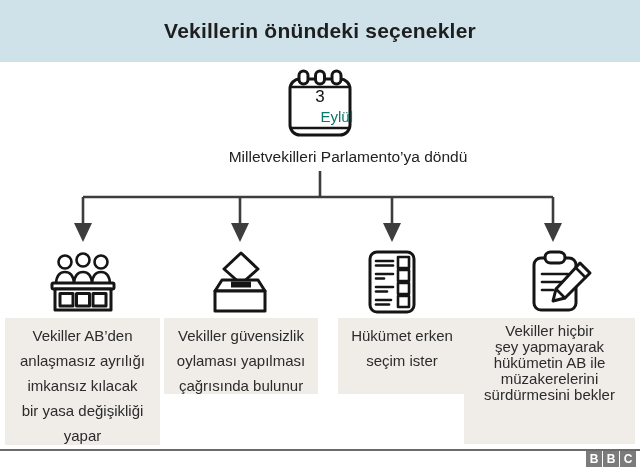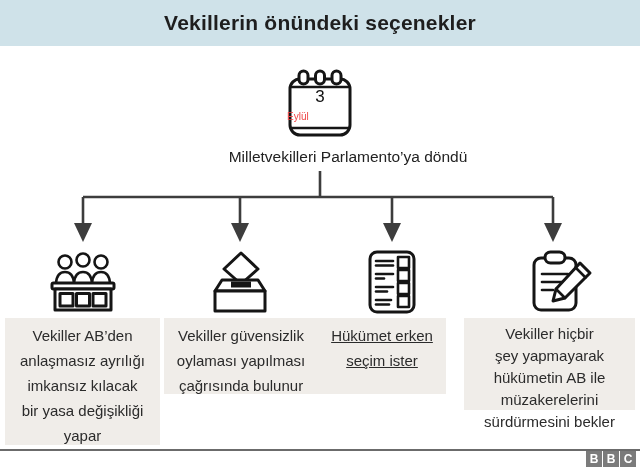--- a/index.html
+++ b/index.html
@@ -3,38 +3,38 @@
 <meta charset="utf-8">
 <style>
   html,body { margin:0; padding:0; background:#fff; }
   .canvas {
     position:relative; width:640px; height:470px; background:#ffffff;
     font-family:"Liberation Sans", sans-serif; overflow:hidden;
     color:#1e1e1e;
   }
   
   .header {
-    position:absolute; left:0; top:0; width:640px; height:46px;
+    position:absolute; left:0; top:0; width:640px; height:62px;
     background:#cfe2e9; display:flex; align-items:center; justify-content:center;
   }
   .header h1 {
     margin:0; font-size:21px; font-weight:bold; color:#1e1e1e; letter-spacing:0.2px;
   }
   
   .calendar {
     position:absolute; left:287px; top:69px; width:66px; height:72px;
   }
   .calendar svg { position:absolute; left:0; top:0; }
   .cal-day {
     position:absolute; left:0; top:19px; width:100%; text-align:center;
     font-size:17px; color:#111; line-height:18px;
   }
   .cal-month {
-    position:absolute; left:0; top:39px; width:100%; text-align:left;
-    font-size:10px; color:#ef4444; line-height:18px;
+    position:absolute; left:0; top:39px; width:100%; text-align:right;
+    font-size:15px; color:#0f766e; line-height:18px;
   }
   
   .intro {
     position:absolute; left:0; top:148px; width:640px; text-align:center;
     font-size:15.5px; color:#222;padding-left:28px;
   }
   
   .connector { position:absolute; left:0; top:165px; }
   
   .opt-icon { position:absolute; top:250px; }
@@ -162,23 +162,23 @@
   </div>
 
   <div class="option-block" style="left:5px;   width:155px; height:127px;">Vekiller AB’den
 anlaşmasız ayrılığı
 imkansız kılacak
 bir yasa değişikliği
 yapar</div>
   <div class="option-block" style="left:164px; width:154px; height:76px;text-align:center;">Vekiller güvensizlik
 oylaması yapılması
 çağrısında bulunur</div>
-  <div class="option-block" style="left:318px; width:128px; height:76px;text-decoration:underline;">Hükümet erken
+  <div class="option-block" style="left:338px; width:128px; height:76px;">Hükümet erken
 seçim ister</div>
-  <div class="option-block" style="left:464px; width:171px; height:92px; line-height:22px;">Vekiller hiçbir
+  <div class="option-block" style="left:464px; width:171px; height:126px; line-height:16px;">Vekiller hiçbir
 şey yapmayarak
 hükümetin AB ile
 müzakerelerini
 sürdürmesini bekler</div>
 
   <div class="divider"></div>
   <div class="bbc-logo">
     <div class="bbc-box">B</div>
     <div class="bbc-box">B</div>
     <div class="bbc-box">C</div>

